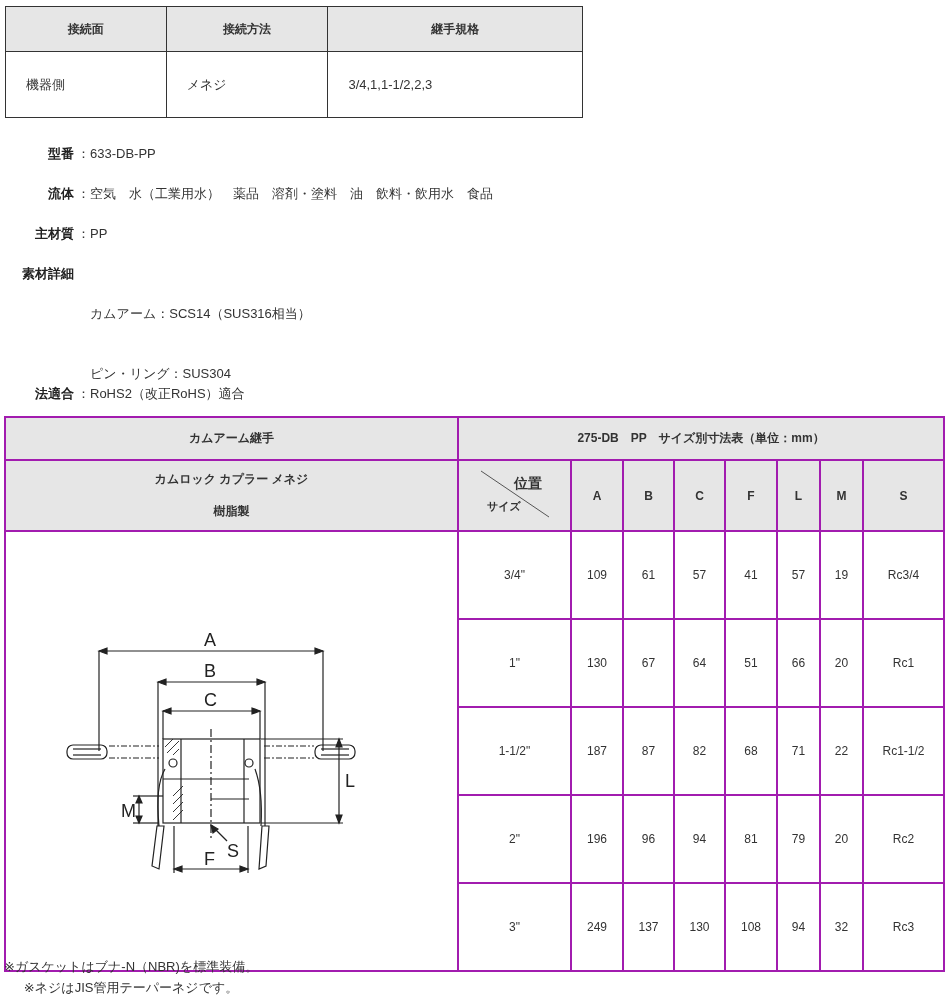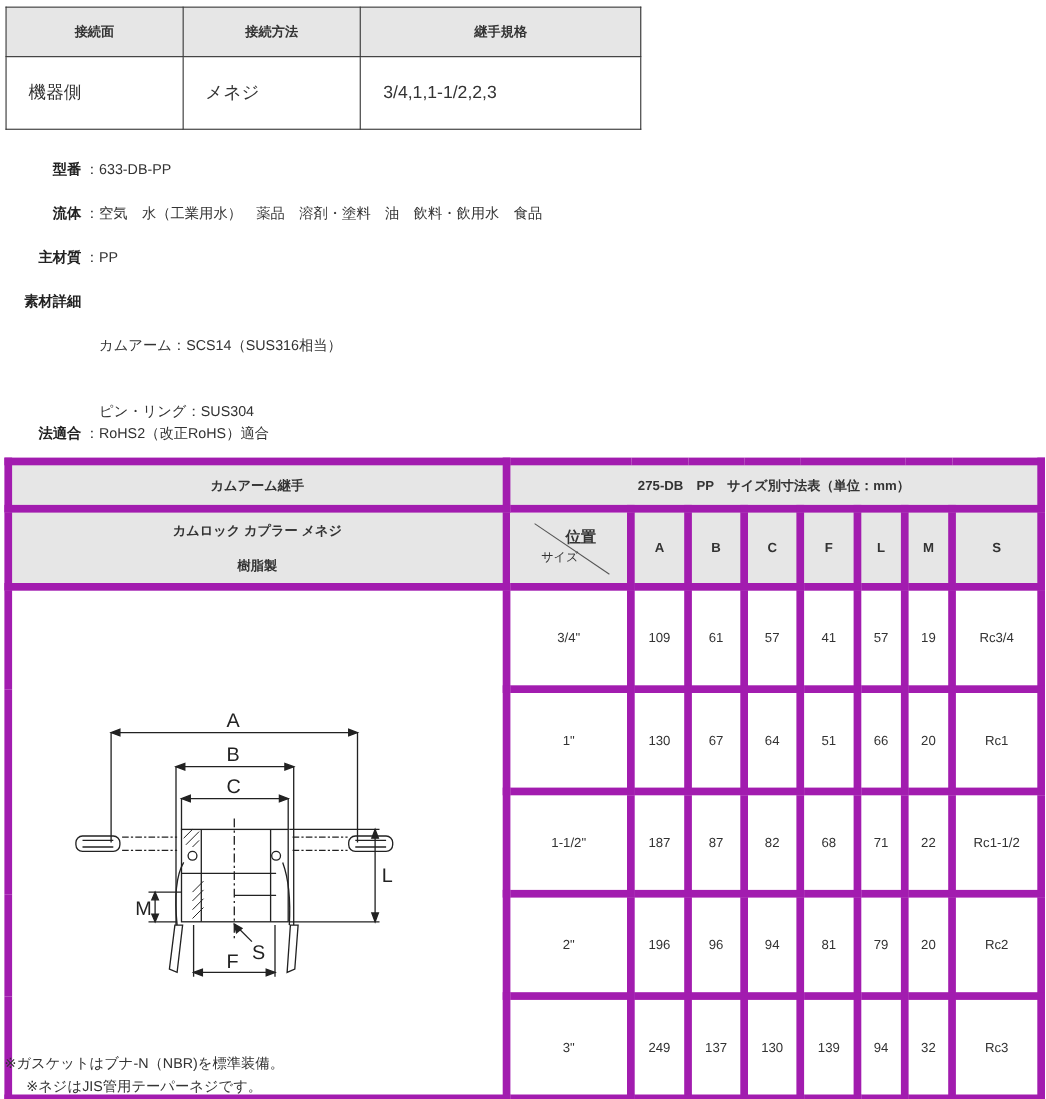--- a/index.html
+++ b/index.html
@@ -6,35 +6,35 @@
   body {
     width: 951px; height: 999px; position: relative; overflow: hidden;
     font-family: "Liberation Sans", "DejaVu Sans", sans-serif;
     color: #333333; font-size: 13px;
   }
   table { border-collapse: collapse; }
   
   #conn-table { position: absolute; left: 5px; top: 6px; width: 578px; }
   #conn-table td, #conn-table th { border: 1px solid #333; margin-top: 12px; }
   #conn-table th { background: #e6e6e6; height: 42px; font-weight: bold; font-size: 12px; text-align: center; color: #333; }
-  #conn-table td { height: 63px; font-size: 16px; text-align: left; padding-left: 20px; }
+  #conn-table td { height: 63px; font-size: 13px; text-align: left; padding-left: 20px; }
   
   .spec { position: absolute; left: 8px; font-size: 13px; line-height: 20px; }
   .spec .lbl { position: absolute; left: 0; top: 0; font-weight: bold; width: 66px; color: #222; text-align: right; }
   .spec .val { position: absolute; left: 69px; top: 0; white-space: pre; }
   .spec .val div { white-space: pre; }
   
   #dim-table { position: absolute; left: 4px; top: 416px; width: 939px; table-layout: fixed; }
-  #dim-table th, #dim-table td { border: 7px solid #a21caf; text-align: center; }
+  #dim-table th, #dim-table td { border: 2px solid #a21caf; text-align: center; }
   #dim-table th { background: #e6e6e6; font-size: 12px; font-weight: bold; color: #333; }
   #dim-table td { font-size: 12px; height: 84px; color: #333; }
   .diag-cell { position: relative; }
   .diag-cell svg { position: absolute; left: 20px; top: 8px; }
   .diag-top { position: absolute; right: 28px; top: 14px; font-size: 14px; font-weight: bold; }
-  .diag-bot { position: absolute; left: 28px; bottom: 16px; font-size: 11px; font-weight: normal; }
+  .diag-bot { position: absolute; left: 28px; bottom: 16px; font-size: 11px; font-weight: bold; }
   .notes { position: absolute; left: 4px; top: 956px; font-size: 13px; line-height: 21px; color: #333; text-align: center; }
   .drawing-cell { background: #fff; vertical-align: middle; }
 </style>
 </head>
 <body>
 
 <table id="conn-table">
   <colgroup>
       <col style="width:161px">
       <col style="width:162px">
@@ -248,21 +248,21 @@
     <td>81</td>
     <td>79</td>
     <td>20</td>
     <td>Rc2</td>
   </tr>
   <tr>
     <td>3"</td>
     <td>249</td>
     <td>137</td>
     <td>130</td>
-    <td>139</td>
+    <td>108</td>
     <td>94</td>
     <td>32</td>
     <td>Rc3</td>
   </tr>
 </tbody>
   </table>
 
 <div class="notes">
   <div>※ガスケットはブナ-N（NBR)を標準装備。</div>
   <div>※ネジはJIS管用テーパーネジです。</div>

